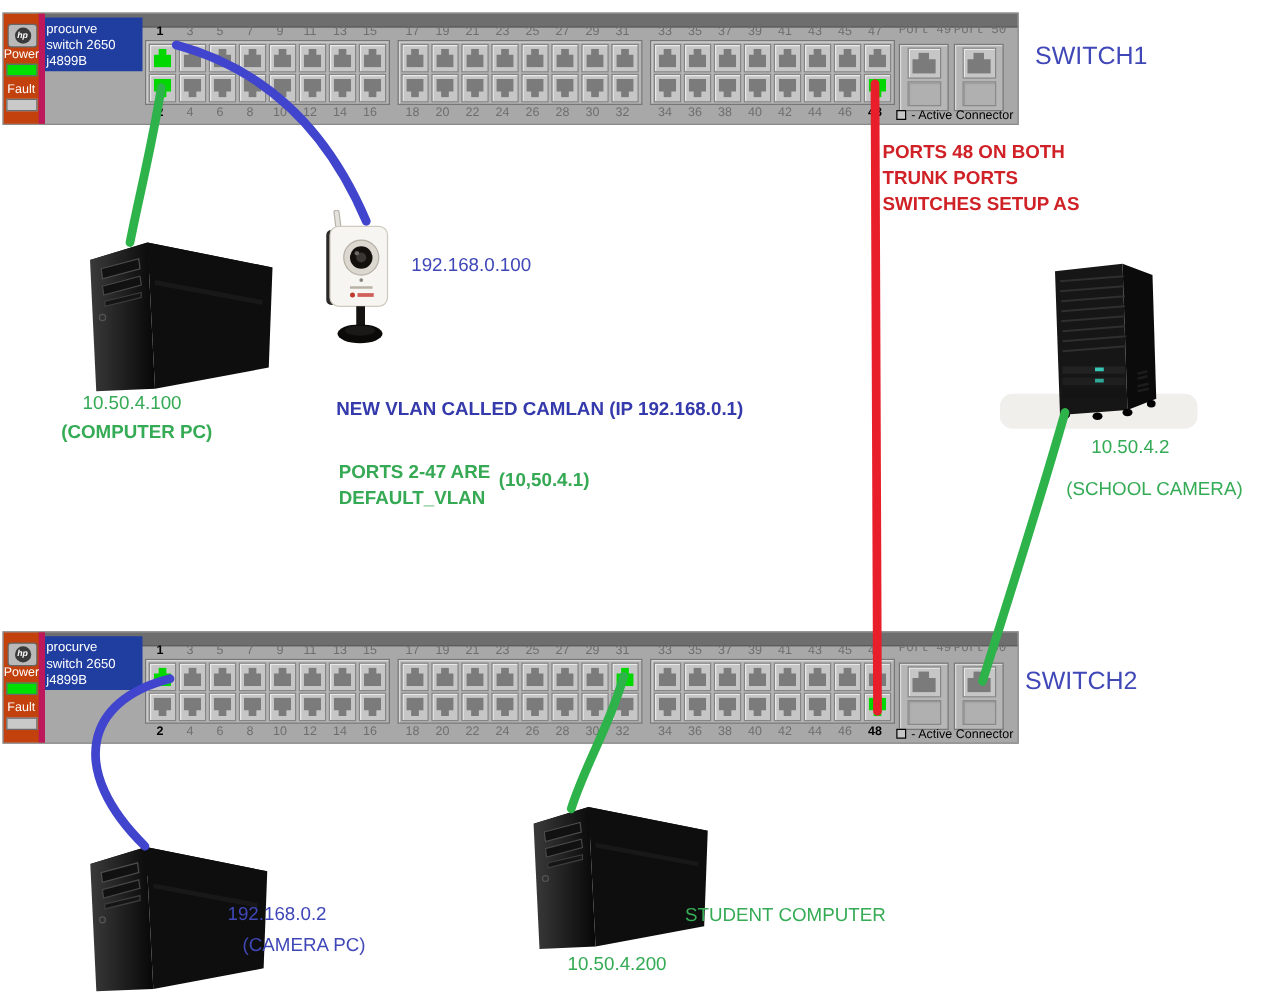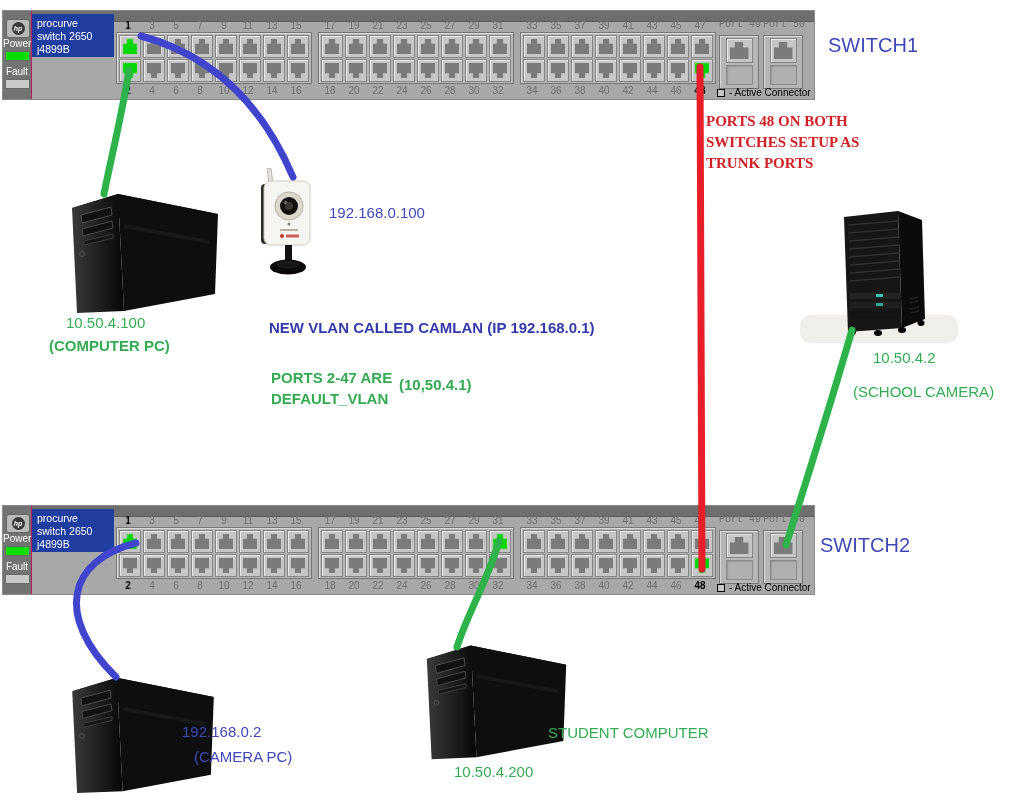--- a/index.html
+++ b/index.html
@@ -3,22 +3,22 @@
 <meta charset="utf-8">
 <style>
   html,body{margin:0;padding:0;background:#fff;}
   .stage{position:relative;width:1022px;height:801px;background:#fff;overflow:hidden;
          font-family:"Liberation Sans",sans-serif;}
   
   .switch{position:absolute;left:2px;width:813px;height:90px;background:#a8a8a8;
           border:1px solid #8a8a8a;box-sizing:border-box;}
   .sw-topstrip{position:absolute;left:27px;top:0;width:784px;height:10px;background:#6e6e6e;
                border-bottom:1px solid #5c5c5c;}
-  .sw-left{position:absolute;left:0;top:0;width:28px;height:100%;background:#737373;
-           border-right:1px solid #be185d;z-index:2;}
+  .sw-left{position:absolute;left:0;top:0;width:28px;height:100%;background:#c2410c;
+           border-right:5px solid #be185d;z-index:2;}
   .hp-badge{position:absolute;left:3px;top:8px;width:22px;height:17px;background:#b9b9b9;
             border:1px solid #666;border-radius:3px;display:flex;align-items:center;justify-content:center;}
   .hp-circle{width:13px;height:13px;background:#3a3a3a;border-radius:50%;color:#fff;
              font-size:7px;font-style:italic;font-weight:bold;display:flex;align-items:center;
              justify-content:center;}
   .led-label{position:absolute;left:0;width:28px;text-align:center;color:#fff;font-size:10px;
              white-space:nowrap;}
   .led{position:absolute;left:2px;width:23px;height:8px;border:1px solid #6a6a6a;}
   .led-on{background:var(--led-green,#00e000);}
   .led-off{background:#c9c9c9;}
@@ -50,21 +50,21 @@
   .lg-sq{display:inline-block;width:6px;height:6px;border:1px solid #000;margin-right:4px;
          vertical-align:-1px;background:#c6c6c6;}
   
   .lbl{position:absolute;font-size:15px;white-space:nowrap;}
   .lbl-blue{color:var(--label-blue,#4048b8);}
   .lbl-green{color:var(--label-green,#35ab55);}
   .bold{font-weight:bold;}
   .sw-name{position:absolute;font-size:20px;color:var(--label-blue,#4048b8);white-space:nowrap;}
   .note{position:absolute;font-size:15px;font-weight:bold;white-space:nowrap;z-index:4;}
   .note div{line-height:21px;}
-  .note-red{color:var(--note-red,#d02127);font-family:Liberation Serif, serif;}
+  .note-red{color:var(--note-red,#d02127);}
   .note-blue{color:var(--note-blue,#3439ab);}
   .note-green{color:var(--note-green,#35a953);}
   
   .dev{position:absolute;}
   .cables{position:absolute;left:0;top:0;z-index:3;pointer-events:none;}
 </style>
 </head>
 <body>
 
 <div class="stage">
@@ -484,22 +484,22 @@
   <div class="lbl lbl-blue" style="left:329px;top:204px">192.168.0.100</div>
   <div class="lbl lbl-green" style="left:873px;top:349px">10.50.4.2</div>
   <div class="lbl lbl-green" style="left:853px;top:383px">(SCHOOL CAMERA)</div>
   <div class="lbl lbl-blue" style="left:182px;top:723px">192.168.0.2</div>
   <div class="lbl lbl-blue" style="left:194px;top:748px">(CAMERA PC)</div>
   <div class="lbl lbl-green" style="left:548px;top:724px">STUDENT COMPUTER</div>
   <div class="lbl lbl-green" style="left:454px;top:763px">10.50.4.200</div>
 
   <div class="note note-red" style="left:706px;top:111px">
     <div>PORTS 48 ON BOTH</div>
+    <div>TRUNK PORTS</div>
     <div>SWITCHES SETUP AS</div>
-    <div>TRUNK PORTS</div>
   </div>
   <div class="note note-blue" style="left:269px;top:317px">
     <div>NEW VLAN CALLED CAMLAN  (IP 192.168.0.1)</div>
   </div>
   <div class="note note-green" style="left:271px;top:367px">
     <div>PORTS 2-47 ARE</div>
     <div>DEFAULT_VLAN</div>
   </div>
   <div class="note note-green" style="left:399px;top:376px">(10,50.4.1)</div>
 

